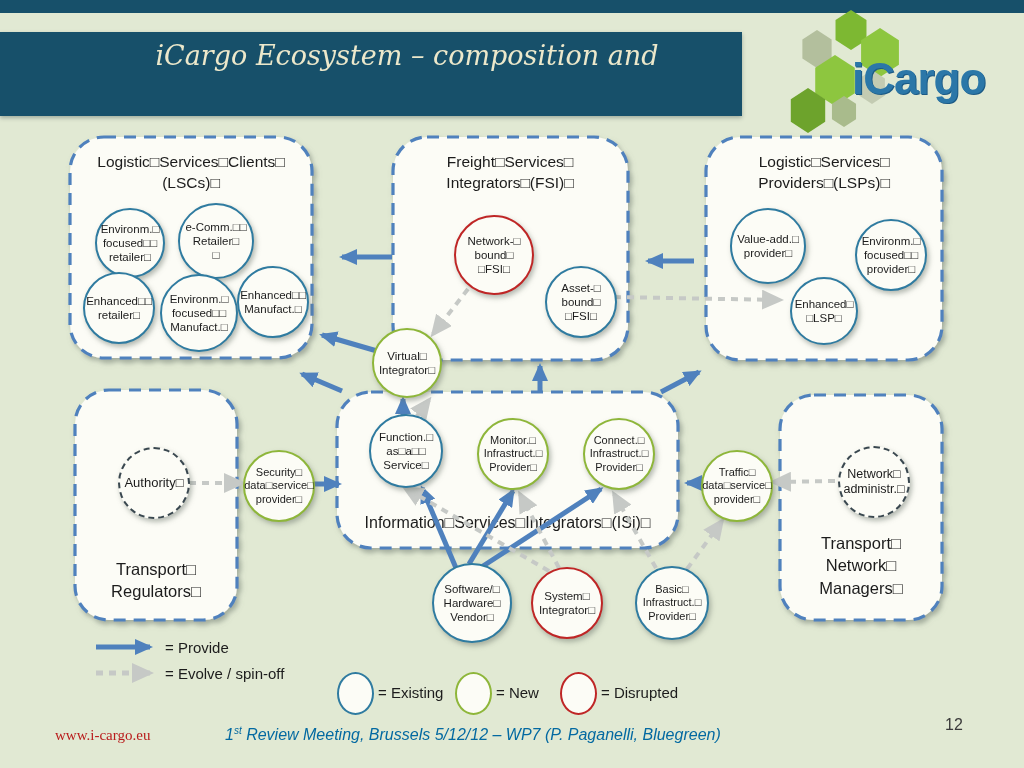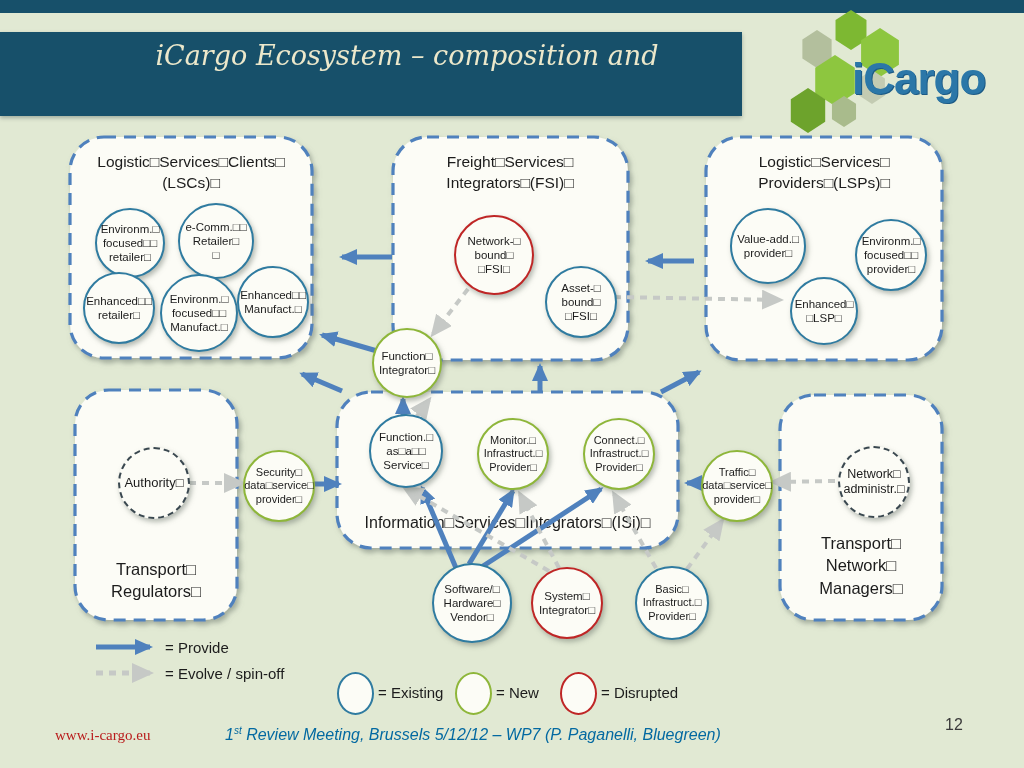--- a/index.html
+++ b/index.html
@@ -151,21 +151,21 @@
 □FSI□</div>
 
   <div class="node existing" style="left:730px;top:208px;width:72px;height:72px">Value-add.□
 provider□</div>
   <div class="node existing" style="left:855px;top:219px;width:68px;height:68px">Environm.□
 focused□□
 provider□</div>
   <div class="node existing" style="left:790px;top:277px;width:64px;height:64px">Enhanced□
 □LSP□</div>
 
-  <div class="node new" style="left:372px;top:328px;width:66px;height:66px">Function□
+  <div class="node new" style="left:372px;top:328px;width:66px;height:66px">Virtual□
 Integrator□</div>
   <div class="node new" style="left:243px;top:450px;width:68px;height:68px;font-size:11px">Security□
 data□service□
 provider□</div>
   <div class="node new" style="left:701px;top:450px;width:68px;height:68px;font-size:11px">Traffic□
 data□service□
 provider□</div>
 
   <div class="node existing" style="left:369px;top:414px;width:70px;height:70px">Function.□
 as□a□□

